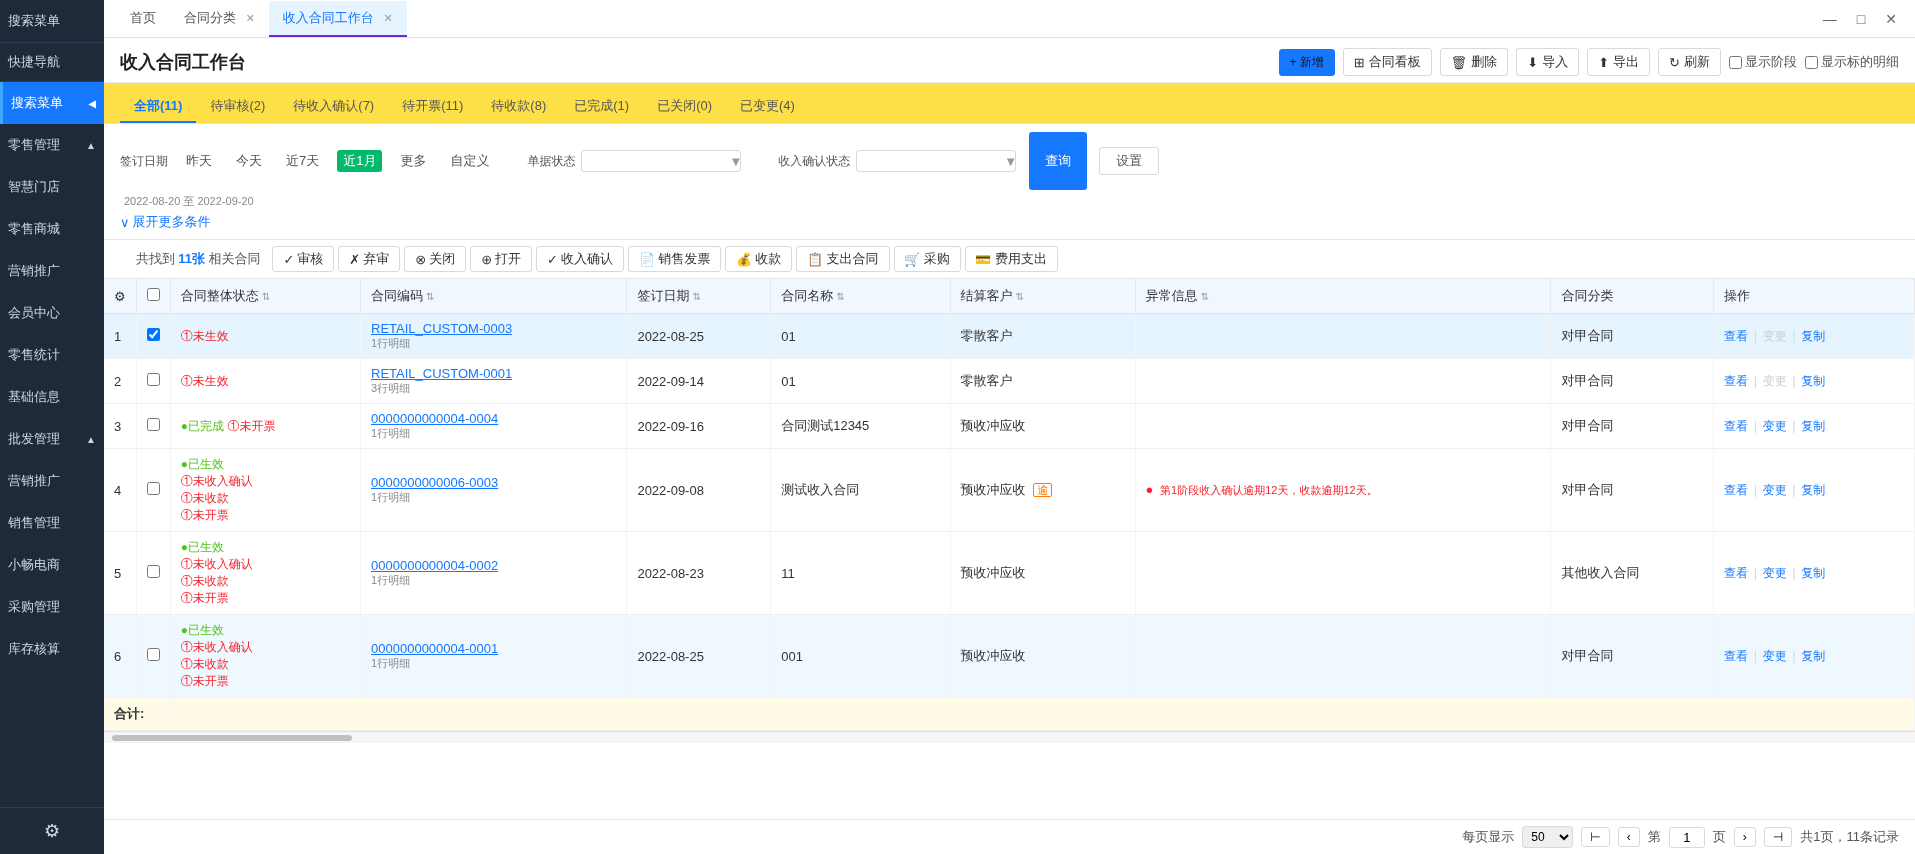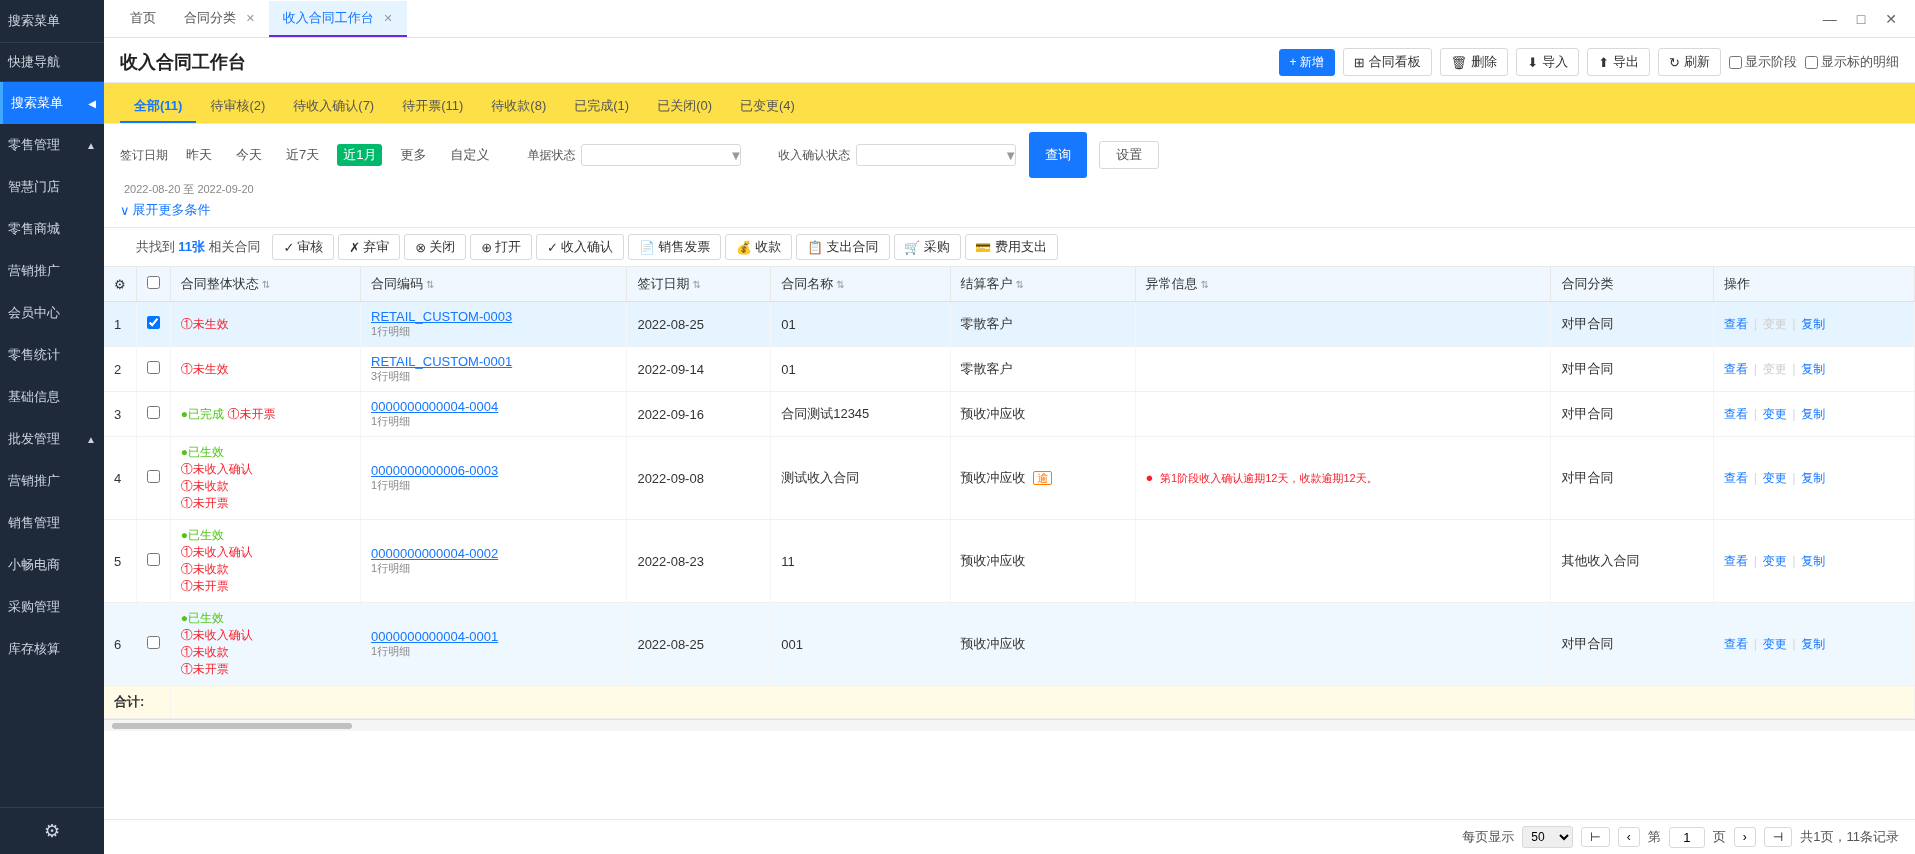--- a/index.html
+++ b/index.html
@@ -22,38 +22,38 @@
     .tab.active { color: #1677ff; background: #e6f4ff; border-bottom: 2px solid #6d28d9; }
     .tab-close { margin-left: 6px; color: #999; cursor: pointer; font-size: 11px; }
     .tab-bar-right { margin-left: auto; display: flex; gap: 8px; }
     .win-btn { cursor: pointer; color: #666; font-size: 14px; padding: 2px 6px; }
 
     
     .page-header { background: #fff; padding: 10px 16px 6px 16px; border-bottom: 1px solid #e8e8e8; display: flex; align-items: center; justify-content: space-between; flex-shrink: 0; }
     .page-title { font-size: 18px; font-weight: bold; color: #222; }
     .header-actions { display: flex; gap: 8px; align-items: center; flex-wrap: wrap; }
     .btn { display: flex; align-items: center; gap: 4px; padding: 4px 10px; border: 1px solid #d9d9d9; background: #fff; border-radius: 3px; cursor: pointer; color: #333; font-size: 12px; white-space: nowrap; }
-    .btn-primary { background: #1677ff; color: #ffffff; border-color: #1677ff; }
+    .btn-primary { background: #1677ff; color: #0f172a; border-color: #1677ff; }
     .checkbox-label { display: flex; align-items: center; gap: 3px; font-size: 12px; color: #555; cursor: pointer; }
 
     
     .filter-tabs { background: #fde047; padding: 8px 16px 0; border-bottom: 1px solid #e8e8e8; display: flex; gap: 0; flex-shrink: 0; }
     .filter-tab { padding: 6px 14px; cursor: pointer; color: #555; font-size: 13px; border-bottom: 2px solid transparent; }
     .filter-tab.active { color: #1677ff; border-bottom: 2px solid #1677ff; font-weight: bold; }
 
     
     .filter-bar { background: #fff; padding: 8px 16px; border-bottom: 1px solid #e8e8e8; flex-shrink: 0; }
     .filter-row { display: flex; align-items: center; gap: 12px; flex-wrap: wrap; }
     .filter-label { color: #555; font-size: 12px; white-space: nowrap; }
     .date-btn { padding: 2px 6px; border: none; background: none; cursor: pointer; color: #555; font-size: 13px; text-align: center; }
     .date-btn.active { background: #00b96b; color: #fff; border-radius: 3px; padding: 2px 6px; }
     .date-range { font-size: 11px; color: #888; margin-left: 4px; }
     .select-wrap { display: flex; align-items: center; gap: 6px; }
     .select-input { border: 1px solid #d9d9d9; border-radius: 3px; padding: 3px 20px 3px 8px; font-size: 12px; color: #333; background: #fff; min-width: 160px; appearance: none; cursor: pointer; }
-    .filter-search-btn { padding: 14px 16px; background: #1677ff; color: #fff; border: none; border-radius: 3px; cursor: pointer; font-size: 13px; }
+    .filter-search-btn { padding: 20px 16px; background: #1677ff; color: #fff; border: none; border-radius: 3px; cursor: pointer; font-size: 13px; }
     .filter-set-btn { padding: 4px 16px; background: #fff; color: #555; border: 1px solid #d9d9d9; border-radius: 3px; cursor: pointer; font-size: 13px; }
     .expand-btn { color: #1677ff; cursor: pointer; font-size: 12px; display: flex; align-items: center; gap: 3px; margin-top: 4px; }
 
     
     .table-toolbar { background: #fff; padding: 6px 32px; border-bottom: 1px solid #e8e8e8; display: flex; align-items: center; gap: 4px; flex-shrink: 0; flex-wrap: wrap; }
     .count-text { font-size: 12px; color: #555; margin-right: 8px; }
     .count-num { color: #1677ff; font-weight: bold; }
     .action-btn { padding: 3px 10px; border: 1px solid #d9d9d9; background: #fff; border-radius: 3px; cursor: pointer; color: #333; font-size: 12px; display: flex; align-items: center; gap: 3px; }
 
     

